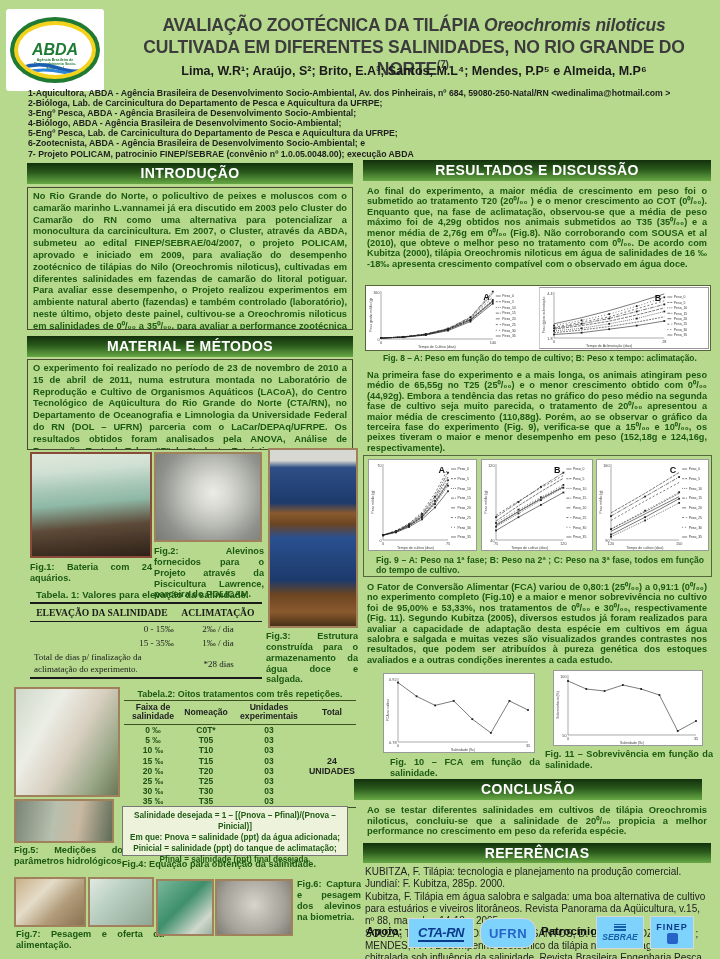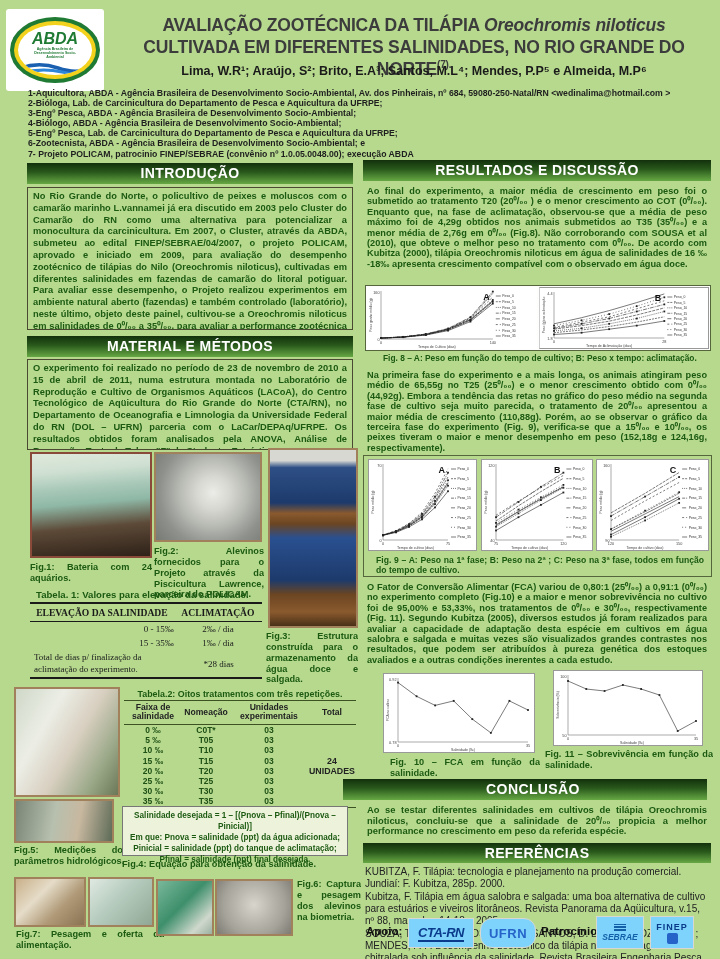--- a/index.html
+++ b/index.html
@@ -4,21 +4,21 @@
 <style>
   html,body{margin:0;padding:0;background:#8aa86a;}
   .poster{position:relative;width:720px;height:959px;background:#b6d98e;
           font-family:"Liberation Sans",sans-serif;overflow:hidden;}
   
   .logo{position:absolute;left:6px;top:9px;width:98px;height:82px;background:#fff;
         border-radius:3px;display:flex;align-items:center;justify-content:center;}
   .lg1{width:90px;height:66px;border-radius:50%;background:#1f7a33;display:flex;align-items:center;justify-content:center;}
   .lg2{width:82px;height:58px;border-radius:50%;background:#f2d21c;display:flex;align-items:center;justify-content:center;}
   .lg3{width:74px;height:50px;border-radius:50%;background:#fff;position:relative;overflow:hidden;text-align:center;}
-  .lg3 .abbr{display:block;font-weight:bold;font-style:italic;color:#1f7a33;font-size:16px;line-height:17px;margin-top:5px;}
+  .lg3 .abbr{display:block;font-weight:bold;font-style:italic;color:#1f7a33;font-size:16px;line-height:17px;margin-top:16px;}
   .lg3 .sub{display:block;font-size:3.6px;line-height:4px;color:#1f7a33;font-weight:bold;padding:0 10px;}
   .lg3 svg{position:absolute;left:0;bottom:0;}
   .title{position:absolute;left:116px;top:15px;width:596px;text-align:center;font-weight:bold;
          font-size:17.5px;line-height:1.25;color:#3c3c3c;letter-spacing:-0.2px;}
   .title .sp{font-style:italic;}
   .title .sup{font-size:10px;vertical-align:super;}
   .authors{position:absolute;left:116px;top:64px;width:596px;text-align:center;font-weight:bold;
            font-size:12.5px;color:#1a1a1a;}
   .affil{position:absolute;left:28px;top:88px;width:686px;font-size:8.7px;font-weight:bold;
          color:#1e1e1e;line-height:1.16;}
@@ -583,21 +583,21 @@
         <text x="12.5" y="6.5" font-size="3.8" fill="#444" text-anchor="end" font-family="Liberation Sans, sans-serif">100</text>
         <text x="14" y="69" font-size="3.8" fill="#444" text-anchor="middle" font-family="Liberation Sans, sans-serif">0</text>
         <text x="142" y="69" font-size="3.8" fill="#444" text-anchor="middle" font-family="Liberation Sans, sans-serif">35</text>
         <text x="78" y="72.5" font-size="3.6" fill="#444" text-anchor="middle" font-family="Liberation Sans, sans-serif">Salinidade (‰)</text>
         <text x="4.5" y="34" font-size="3.4" fill="#444" text-anchor="middle" font-family="Liberation Sans, sans-serif" transform="rotate(-90 4.5 34)">Sobrevivência (%)</text>
       </svg>
     </div>
   <div class="cap" style="left:390px;top:757px;width:150px;">Fig. 10 – FCA  em função da salinidade.</div>
   <div class="cap" style="left:545px;top:749px;width:168px;">Fig. 11 – Sobrevivência em função da salinidade.</div>
 
-  <div class="secbar" style="left:343px;top:779px;width:348px;padding-left:16px;">
+  <div class="secbar" style="left:354px;top:779px;width:348px;">
     <span>CONCLUSÃO</span>
   </div>
   <div class="ptext" style="left:363px;top:803px;width:348px;height:38px;font-size:9.4px;">Ao se testar diferentes salinidades em cultivos de tilápia Oreochromis niloticus, concluiu-se que a salinidade de 20⁰/₀₀ propicia a melhor performance no crescimento em peso da referida espécie.</div>
 
   <div class="secbar" style="left:363px;top:843px;width:348px;height:20px;line-height:20px;">
     <span>REFERÊNCIAS</span>
   </div>
   <div class="refs" style="left:365px;top:866px;width:346px;height:50px;">
 
   <div>KUBITZA, F. Tilápia: tecnologia e planejamento na produção comercial. Jundiaí: F. Kubitza, 285p. 2000.</div>

